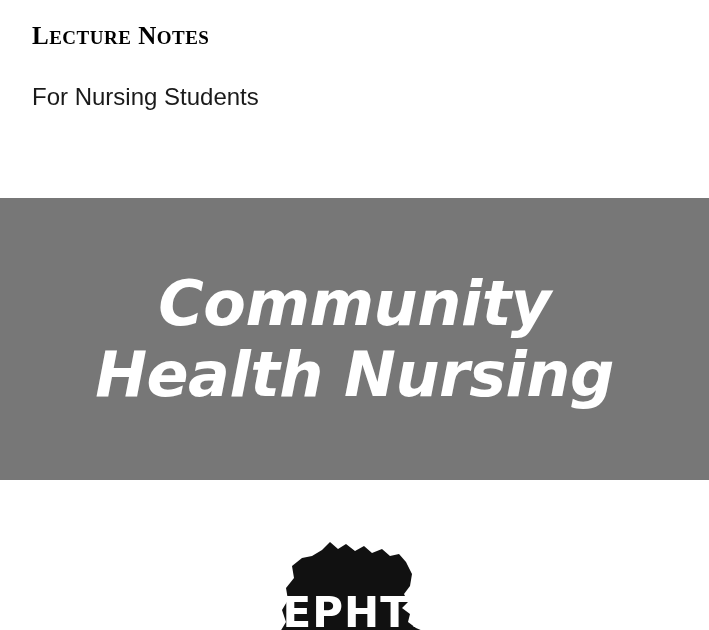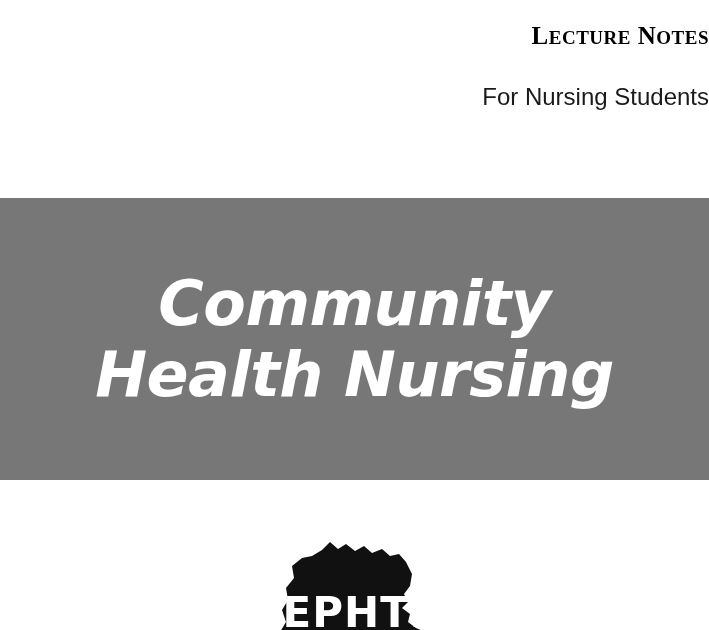--- a/index.html
+++ b/index.html
@@ -15,22 +15,23 @@
     position: relative;
   }
   .page {
     position: relative;
     width: 709px;
     height: 630px;
     background: #ffffff;
   }
   
   .header {
-    text-align: right;
+    text-align: left;
     padding-top: 22px;
+    padding-left: 32px;
   }
   .lecture-notes {
     font-family: "Liberation Serif", serif;
     font-weight: bold;
     color: #000000;
     font-size: 25px;
     letter-spacing: 0.5px;
     line-height: 1.1;
     margin: 0;
   }

